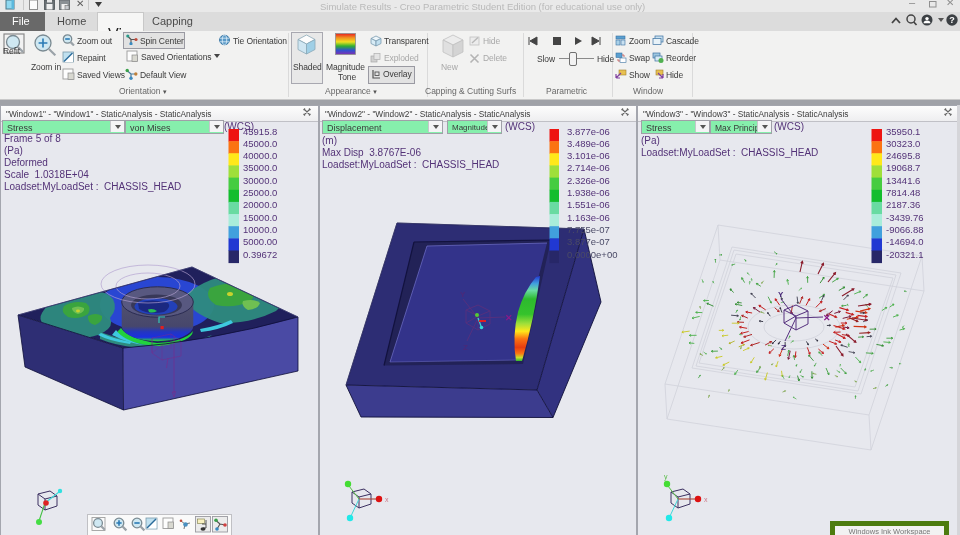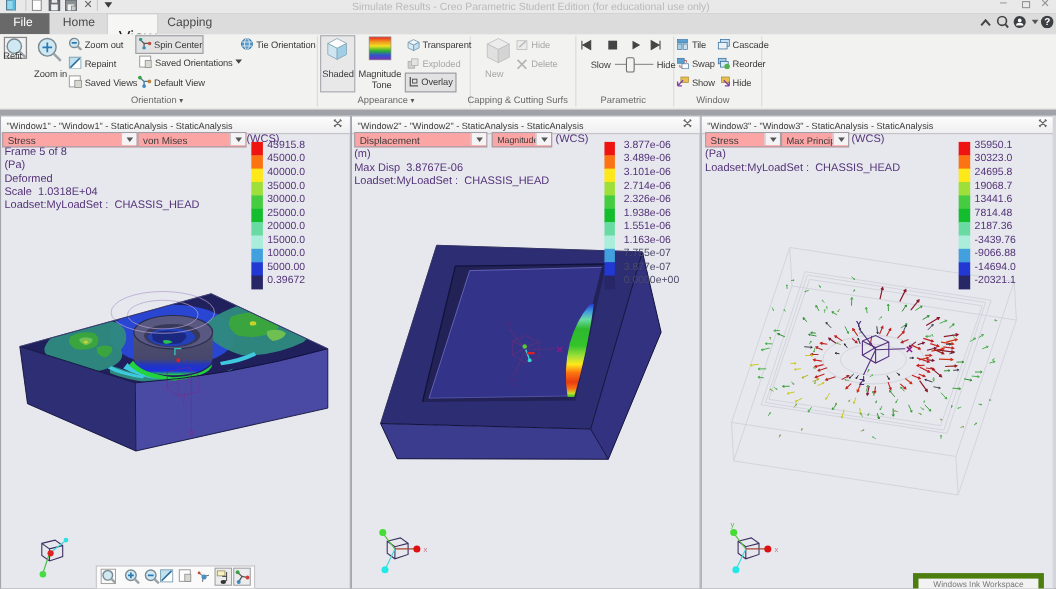--- a/index.html
+++ b/index.html
@@ -1,21 +1,21 @@
 <!DOCTYPE html>
 <html><head><meta charset="utf-8"><style>html,body{margin:0;padding:0}
 body{width:960px;height:535px;position:relative;overflow:hidden;
  font-family:"Liberation Sans",sans-serif;background:#a0a2a8;
  -webkit-font-smoothing:antialiased}
 .abs{position:absolute}
 .t{position:absolute;white-space:nowrap}
 .win{position:absolute;top:105px;height:430px;background:#e7e8ee;border:1px solid #a4a6ae}
 .whead{position:absolute;left:0;top:0;right:0;height:15px;background:linear-gradient(#fdfdfd,#eeeef0);border-bottom:1px solid #c0c0c6;color:#3c3c3c;font-size:8.3px}
 .wtitle{position:absolute;left:5px;top:3px;white-space:nowrap}
-.dd{position:absolute;height:12px;background:#fca5a5;border:1px solid #a0a0a8;font-size:9px;color:#3a3a3a}
+.dd{position:absolute;height:12px;background:#86efac;border:1px solid #a0a0a8;font-size:9px;color:#3a3a3a}
 .ddt{position:absolute;left:4px;top:1.5px;white-space:nowrap}
 .dda{position:absolute;right:0;top:0;width:13px;height:10.5px;border-left:1px solid #c6c6cc;background:#f4f4f6}
 .dda:after{content:"";position:absolute;left:3.5px;top:4px;border:3px solid transparent;border-top:4px solid #555}
 .ann{position:absolute;font-size:10px;color:#533277;line-height:12px;white-space:nowrap}
 .rl{position:absolute;font-size:8.5px;color:#3a3a3a;white-space:nowrap;letter-spacing:-0.1px}
 .rlg{position:absolute;font-size:8.5px;color:#a8a8a8;white-space:nowrap;letter-spacing:-0.1px}
 .grplab{position:absolute;font-size:8.5px;color:#686868;white-space:nowrap}
 .gsep{position:absolute;top:33px;height:64px;width:1px;background:#dadada}
 </style></head><body>
 <div class="abs" style="left:0;top:0;width:960px;height:12px;background:#e9e9e9"></div>
@@ -206,21 +206,21 @@
   </svg>
 <div class="rl" style="left:537px;top:54px">Slow</div>
 <div class="abs" style="left:559px;top:58px;width:35px;height:1px;background:#8a8a8a"></div>
 <div class="abs" style="left:569px;top:52px;width:6px;height:12px;background:#f2f2f2;border:1px solid #707070;border-radius:2px"></div>
 <div class="rl" style="left:597px;top:54px">Hide</div>
 <svg class="abs" style="left:615px;top:35px" width="12" height="11" viewBox="0 0 12 11">
     <rect x="1" y="1" width="9" height="3" fill="#5aa0d0" stroke="#3a70a0" stroke-width="0.6"></rect>
     <rect x="1" y="5" width="4" height="5" fill="#a8d0e8" stroke="#3a70a0" stroke-width="0.6"></rect>
     <rect x="6" y="5" width="4" height="5" fill="#c8e0f0" stroke="#3a70a0" stroke-width="0.6"></rect>
   </svg>
-<div class="rl" style="left:629px;top:36px">Tile</div>
+<div class="rl" style="left:629px;top:36px">Zoom</div>
 <svg class="abs" style="left:652px;top:35px" width="12" height="11" viewBox="0 0 12 11">
     <rect x="3" y="1" width="8" height="6" fill="#c8e0f0" stroke="#3a70a0" stroke-width="0.7"></rect>
     <rect x="1" y="3.5" width="8" height="6" fill="#e8f2f8" stroke="#3a70a0" stroke-width="0.7"></rect>
   </svg>
 <div class="rl" style="left:666px;top:36px">Cascade</div>
 <svg class="abs" style="left:615px;top:52px" width="12" height="11" viewBox="0 0 12 11">
     <rect x="1" y="1" width="6" height="4.5" fill="#5aa0d0" stroke="#3a70a0" stroke-width="0.6"></rect>
     <rect x="5" y="6" width="6" height="4.5" fill="#fff" stroke="#3a70a0" stroke-width="0.6"></rect>
     <path d="M3,7 v2 h2 M9,5 v-2 h-2" stroke="#c05050" stroke-width="0.8" fill="none"></path>
   </svg>

